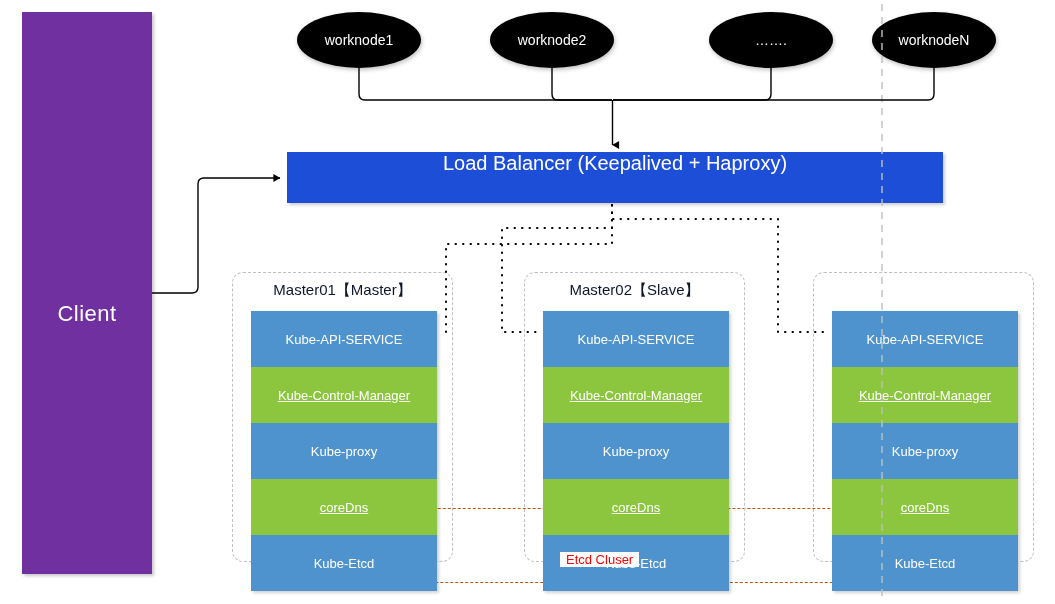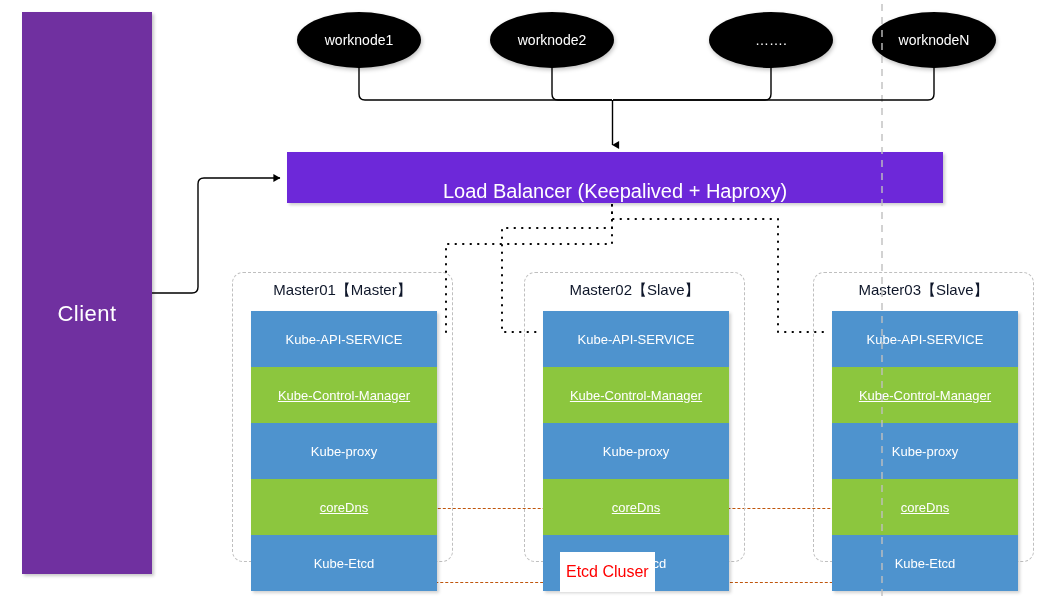--- a/index.html
+++ b/index.html
@@ -53,24 +53,24 @@
   }
   .worknode span { pointer-events: none; }
 
   
   #load-balancer {
     position: absolute;
     left: 287px;
     top: 152px;
     width: 656px;
     height: 51px;
-    background: #6d28d9;
+    background: #1d4ed8;
     box-shadow: 2px 2px 3px rgba(0,0,0,0.20);
     display: flex;
-    align-items: flex-end;
+    align-items: flex-start;
     justify-content: center;
   }
   #load-balancer-label {
     color: #ffffff;
     font-size: 20px;
   }
 
   
   .master-group {
     position: absolute;
@@ -119,23 +119,23 @@
     height: 75px;
     border: 1.6px dashed #C0560C;
     border-radius: 13px;
     box-sizing: border-box;
   }
   #etcd-cluster-label {
     position: absolute;
     left: 560px;
     top: 552px;
     color: #FF0000;
-    font-size: 16px;
+    font-size: 13px;
     background: #ffffff;
-    padding: 11px 6px;
+    padding: 0 6px;
     white-space: nowrap;
   }
 
   
   #wires {
     position: absolute;
     left: 0;
     top: 0;
     width: 1055px;
     height: 604px;
@@ -204,21 +204,20 @@
     <div class="master-stack">
       <div class="stack-row blue">Kube-API-SERVICE</div>
       <div class="stack-row green">Kube-Control-Manager</div>
       <div class="stack-row blue">Kube-proxy</div>
       <div class="stack-row green">coreDns</div>
       <div class="stack-row blue">Kube-Etcd</div>
     </div>
   </div>
 
   <div class="master-group" style="left:813px;">
-    <div class="master-title">Master03【Slave】</div>
     <div class="master-stack">
       <div class="stack-row blue">Kube-API-SERVICE</div>
       <div class="stack-row green">Kube-Control-Manager</div>
       <div class="stack-row blue">Kube-proxy</div>
       <div class="stack-row green">coreDns</div>
       <div class="stack-row blue">Kube-Etcd</div>
     </div>
   </div>
 
   <div id="etcd-cluster-label">Etcd Cluser</div>

